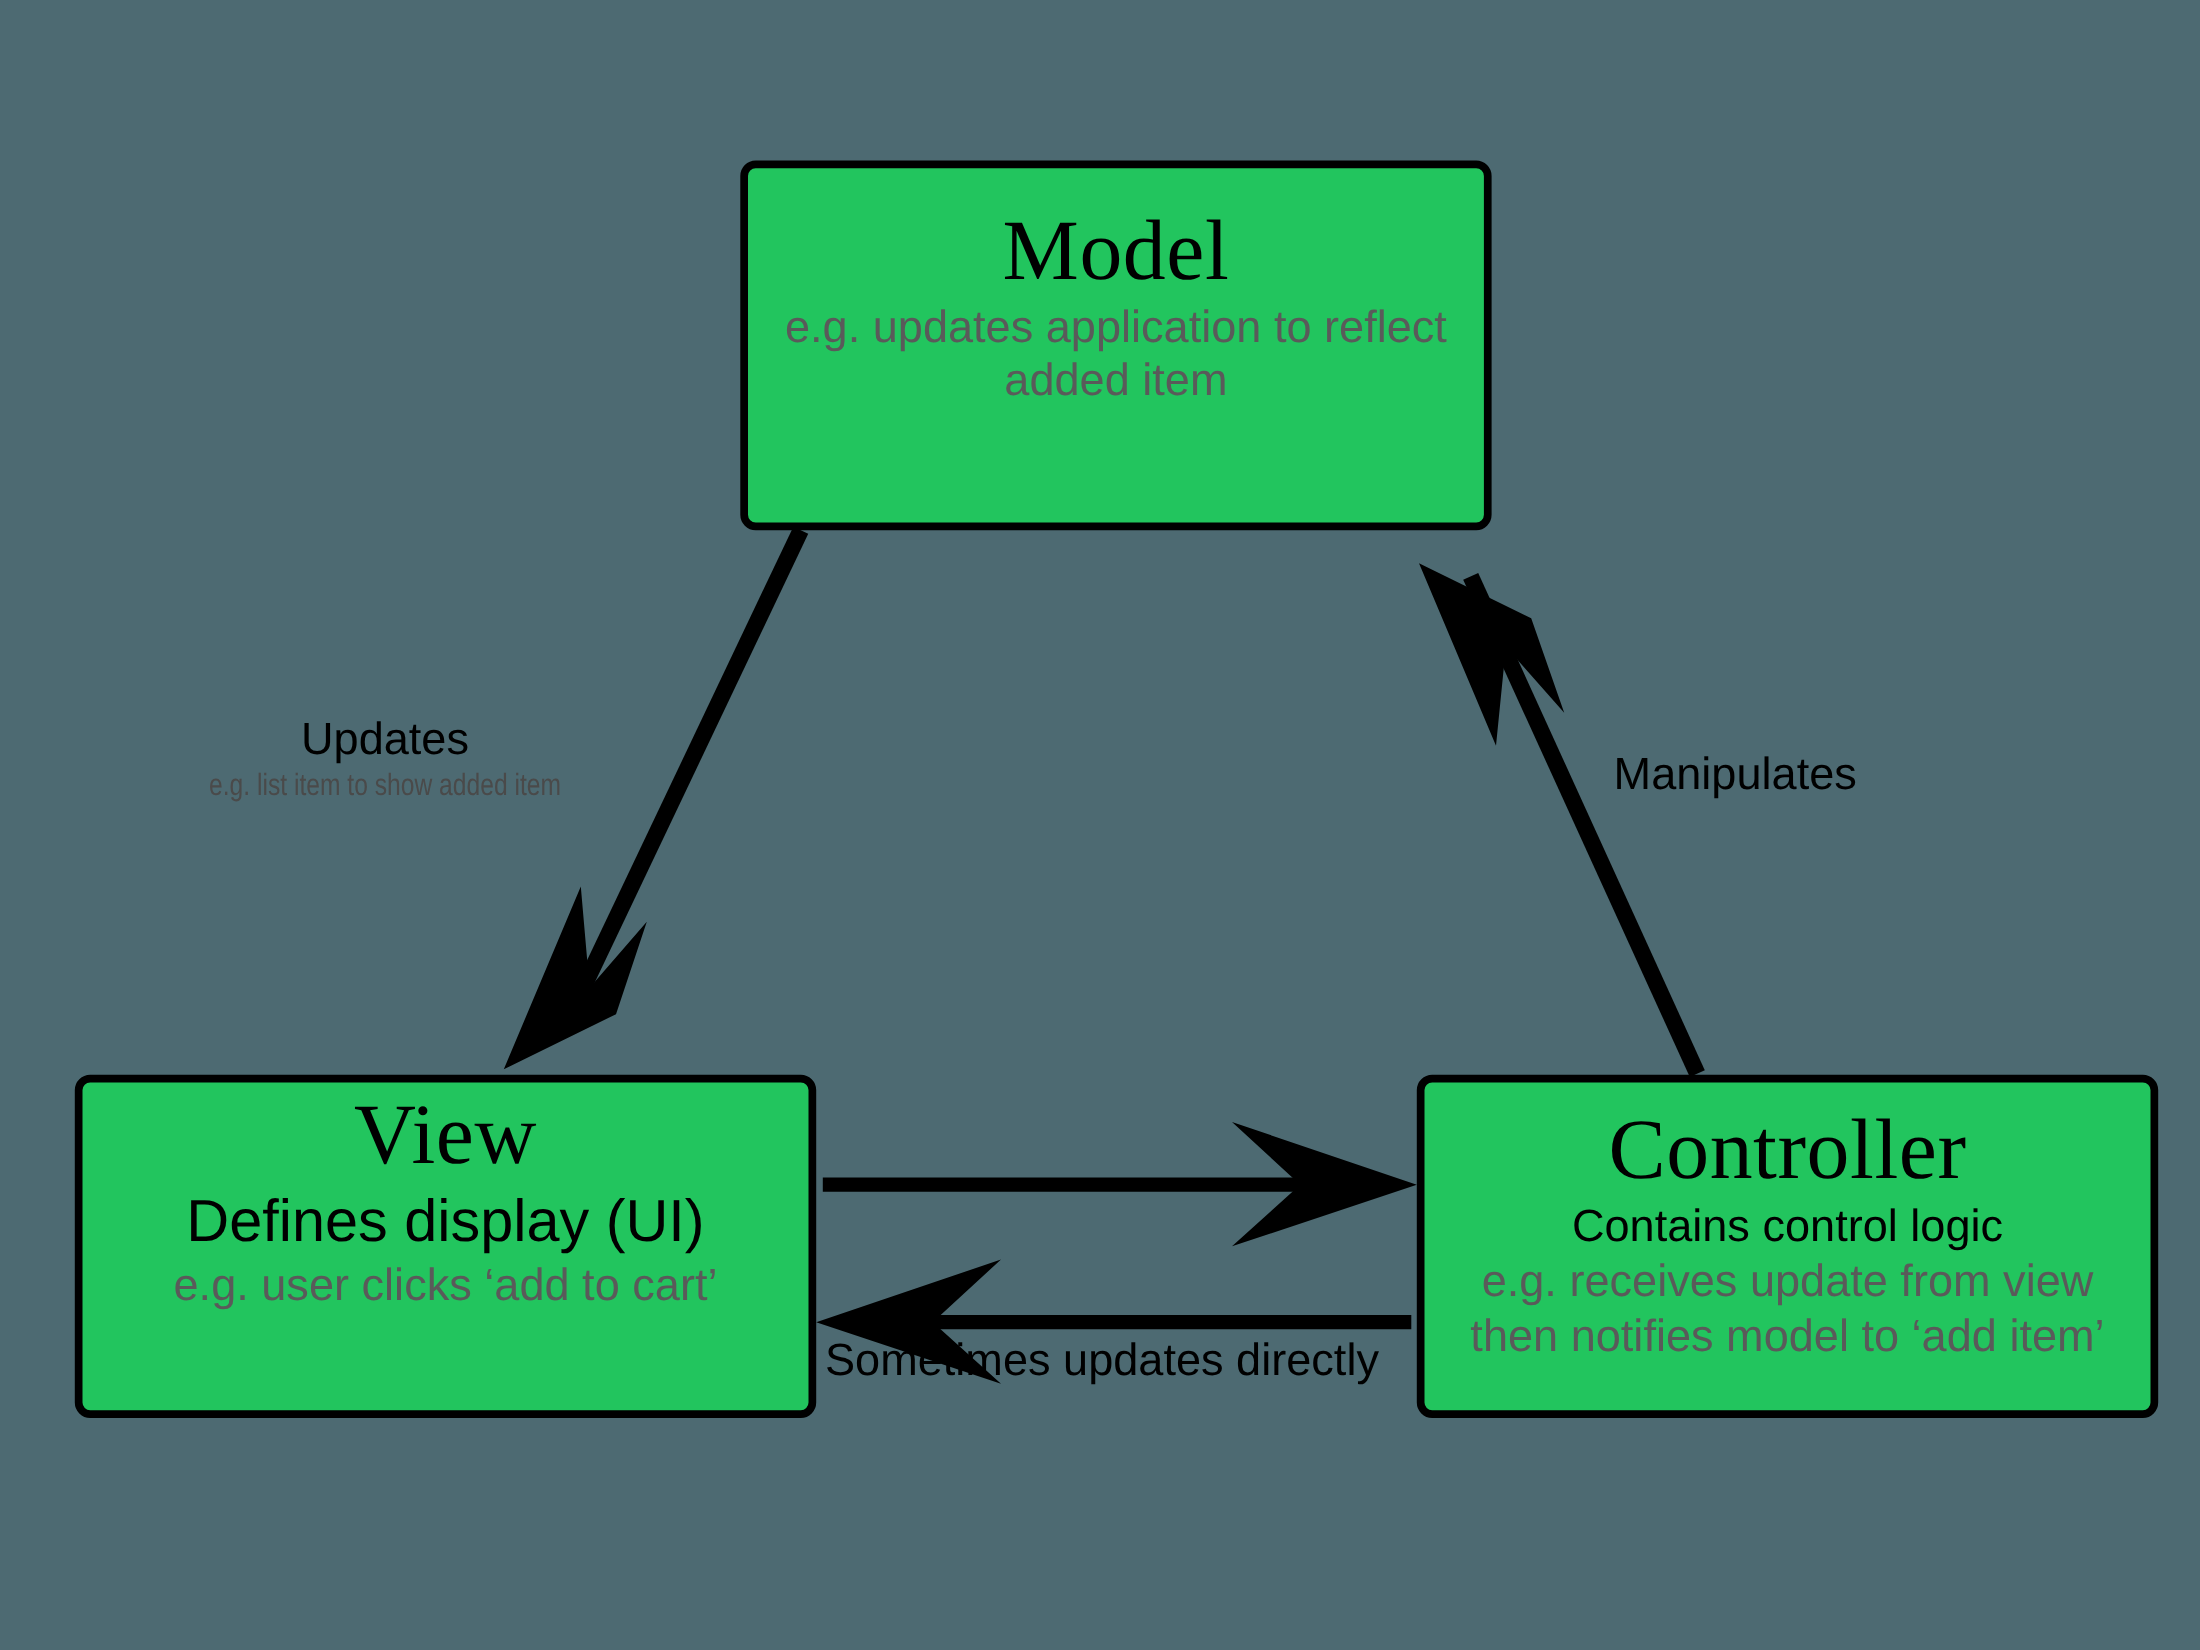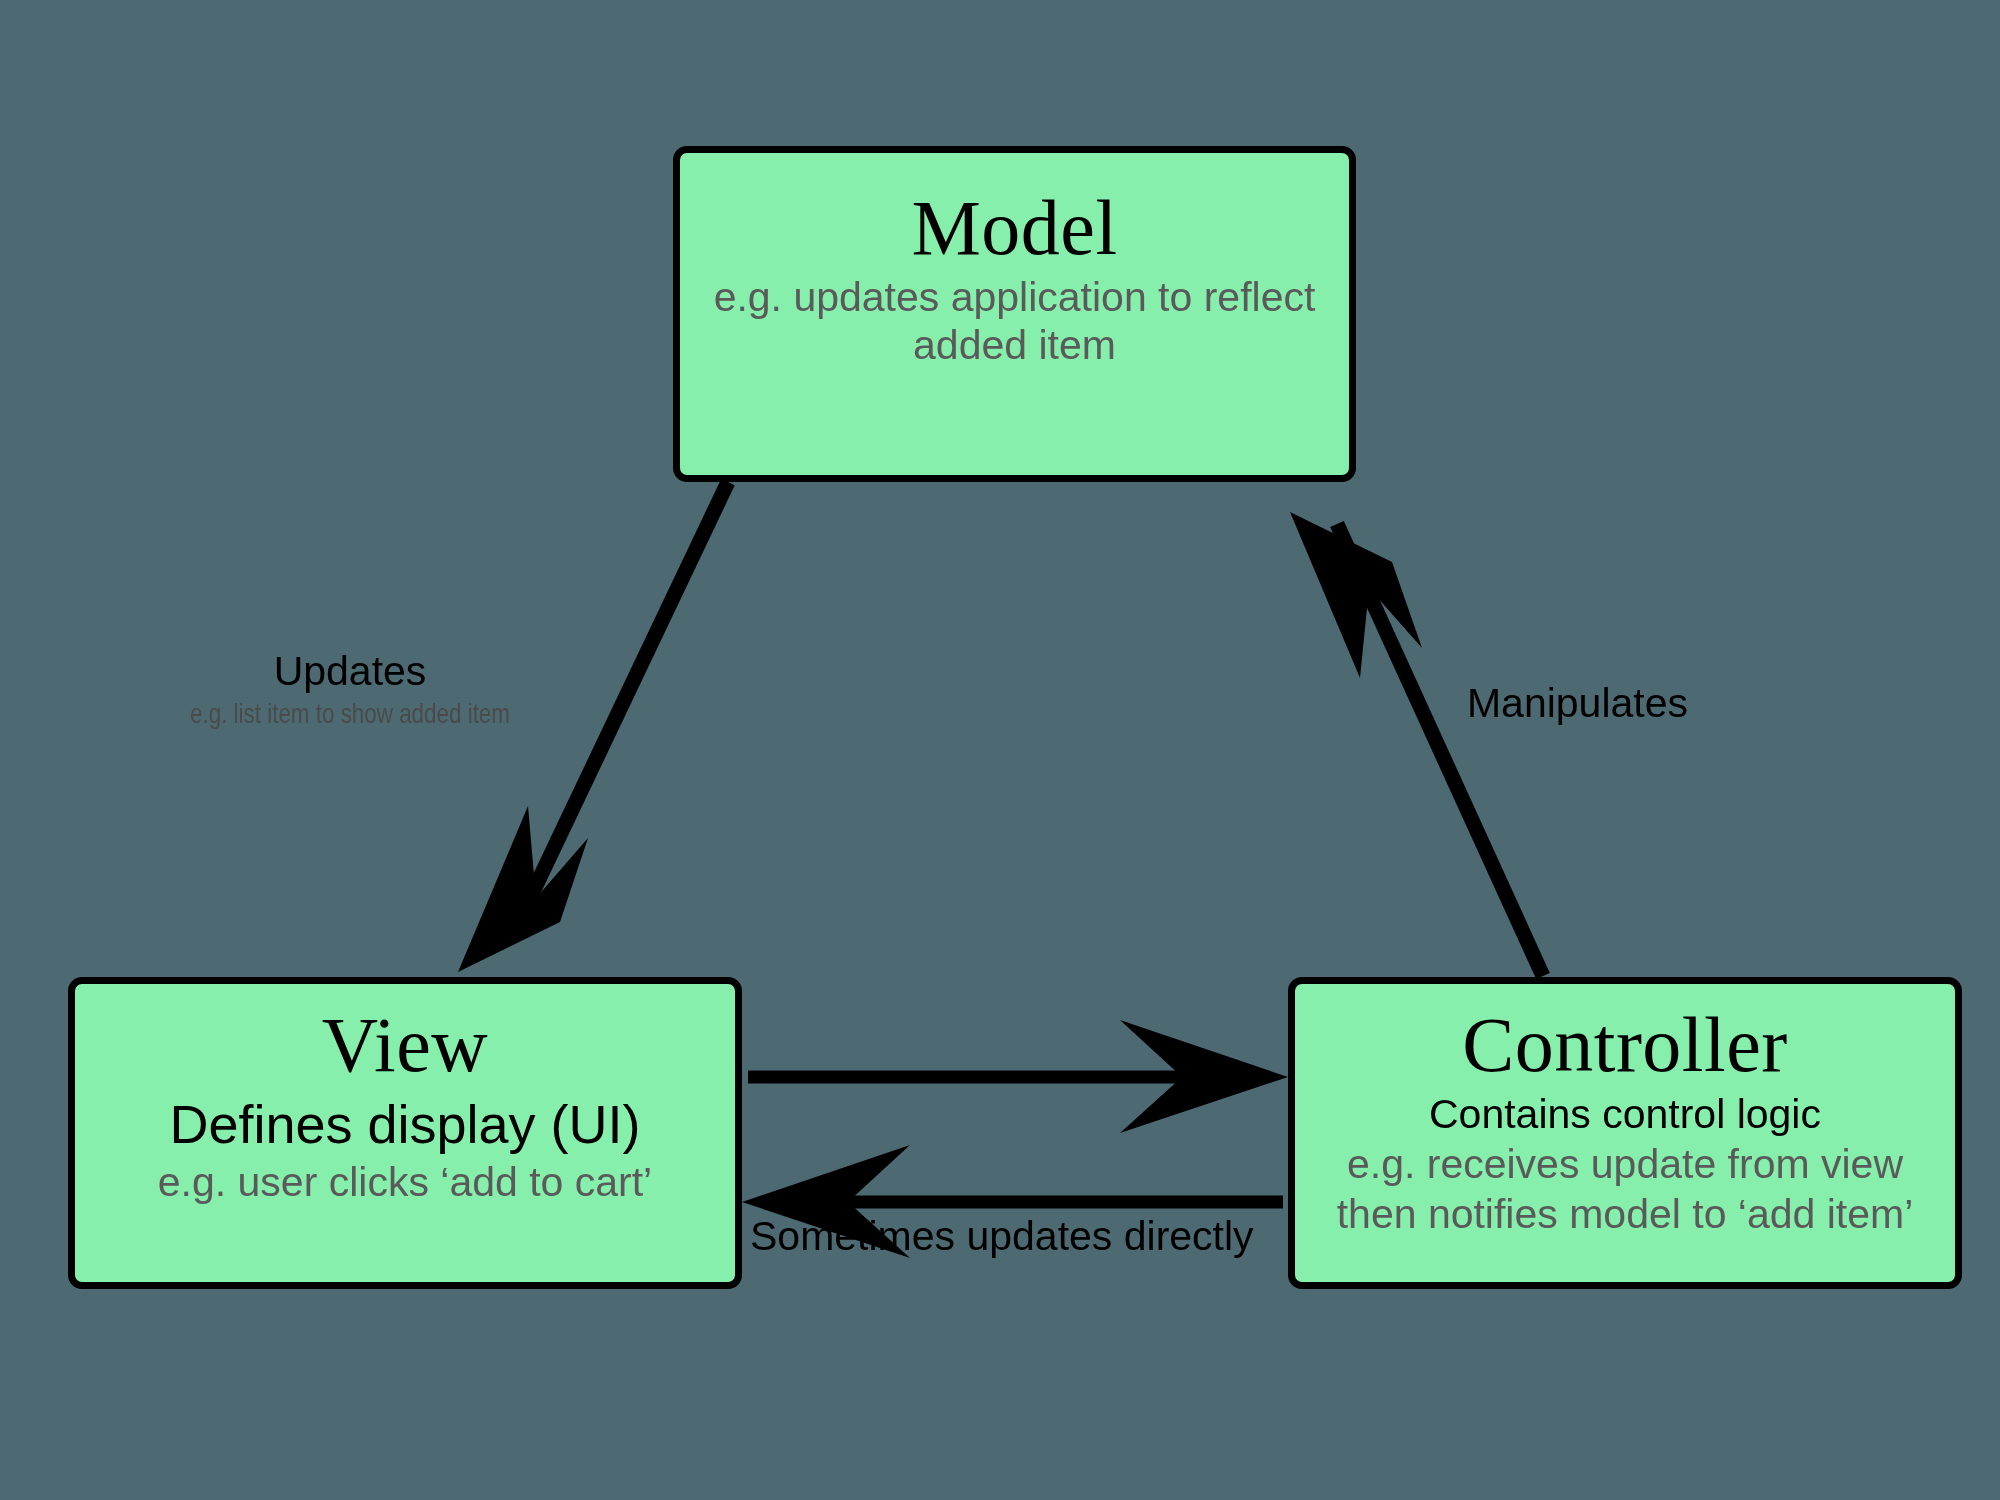--- a/index.html
+++ b/index.html
@@ -23,21 +23,21 @@
     left: 0;
     top: 0;
     width: 2000px;
     height: 1500px;
   }
 
   
   .node {
     position: absolute;
     box-sizing: border-box;
-    background: #86efac;
+    background: #22c55e;
     border: 7px solid #000000;
     border-radius: 14px;
     text-align: center;
     overflow: hidden;
     z-index: 3;
   }
   .node-title {
     font-family: "Liberation Serif", serif;
     font-weight: 400;
     color: #000;
@@ -66,21 +66,21 @@
   #node-model .node-title { font-size: 78px; }
   #node-model .node-sub   { font-size: 41px; margin-top: 8px; }
   #node-model .node-eg    { font-size: 41px; margin-top: 6px; padding: 0 4px; }
 
   
   #node-view {
     left: 68px;
     top: 977px;
     width: 674px;
     height: 312px;
-    padding-top: 22px;
+    padding-top: 8px;
   }
   #node-view .node-title { font-size: 78px; }
   #node-view .node-sub   { font-size: 54px; margin-top: 10px; }
   #node-view .node-eg    { font-size: 41px; margin-top: 4px; }
 
   
   #node-controller {
     left: 1288px;
     top: 977px;
     width: 674px;

